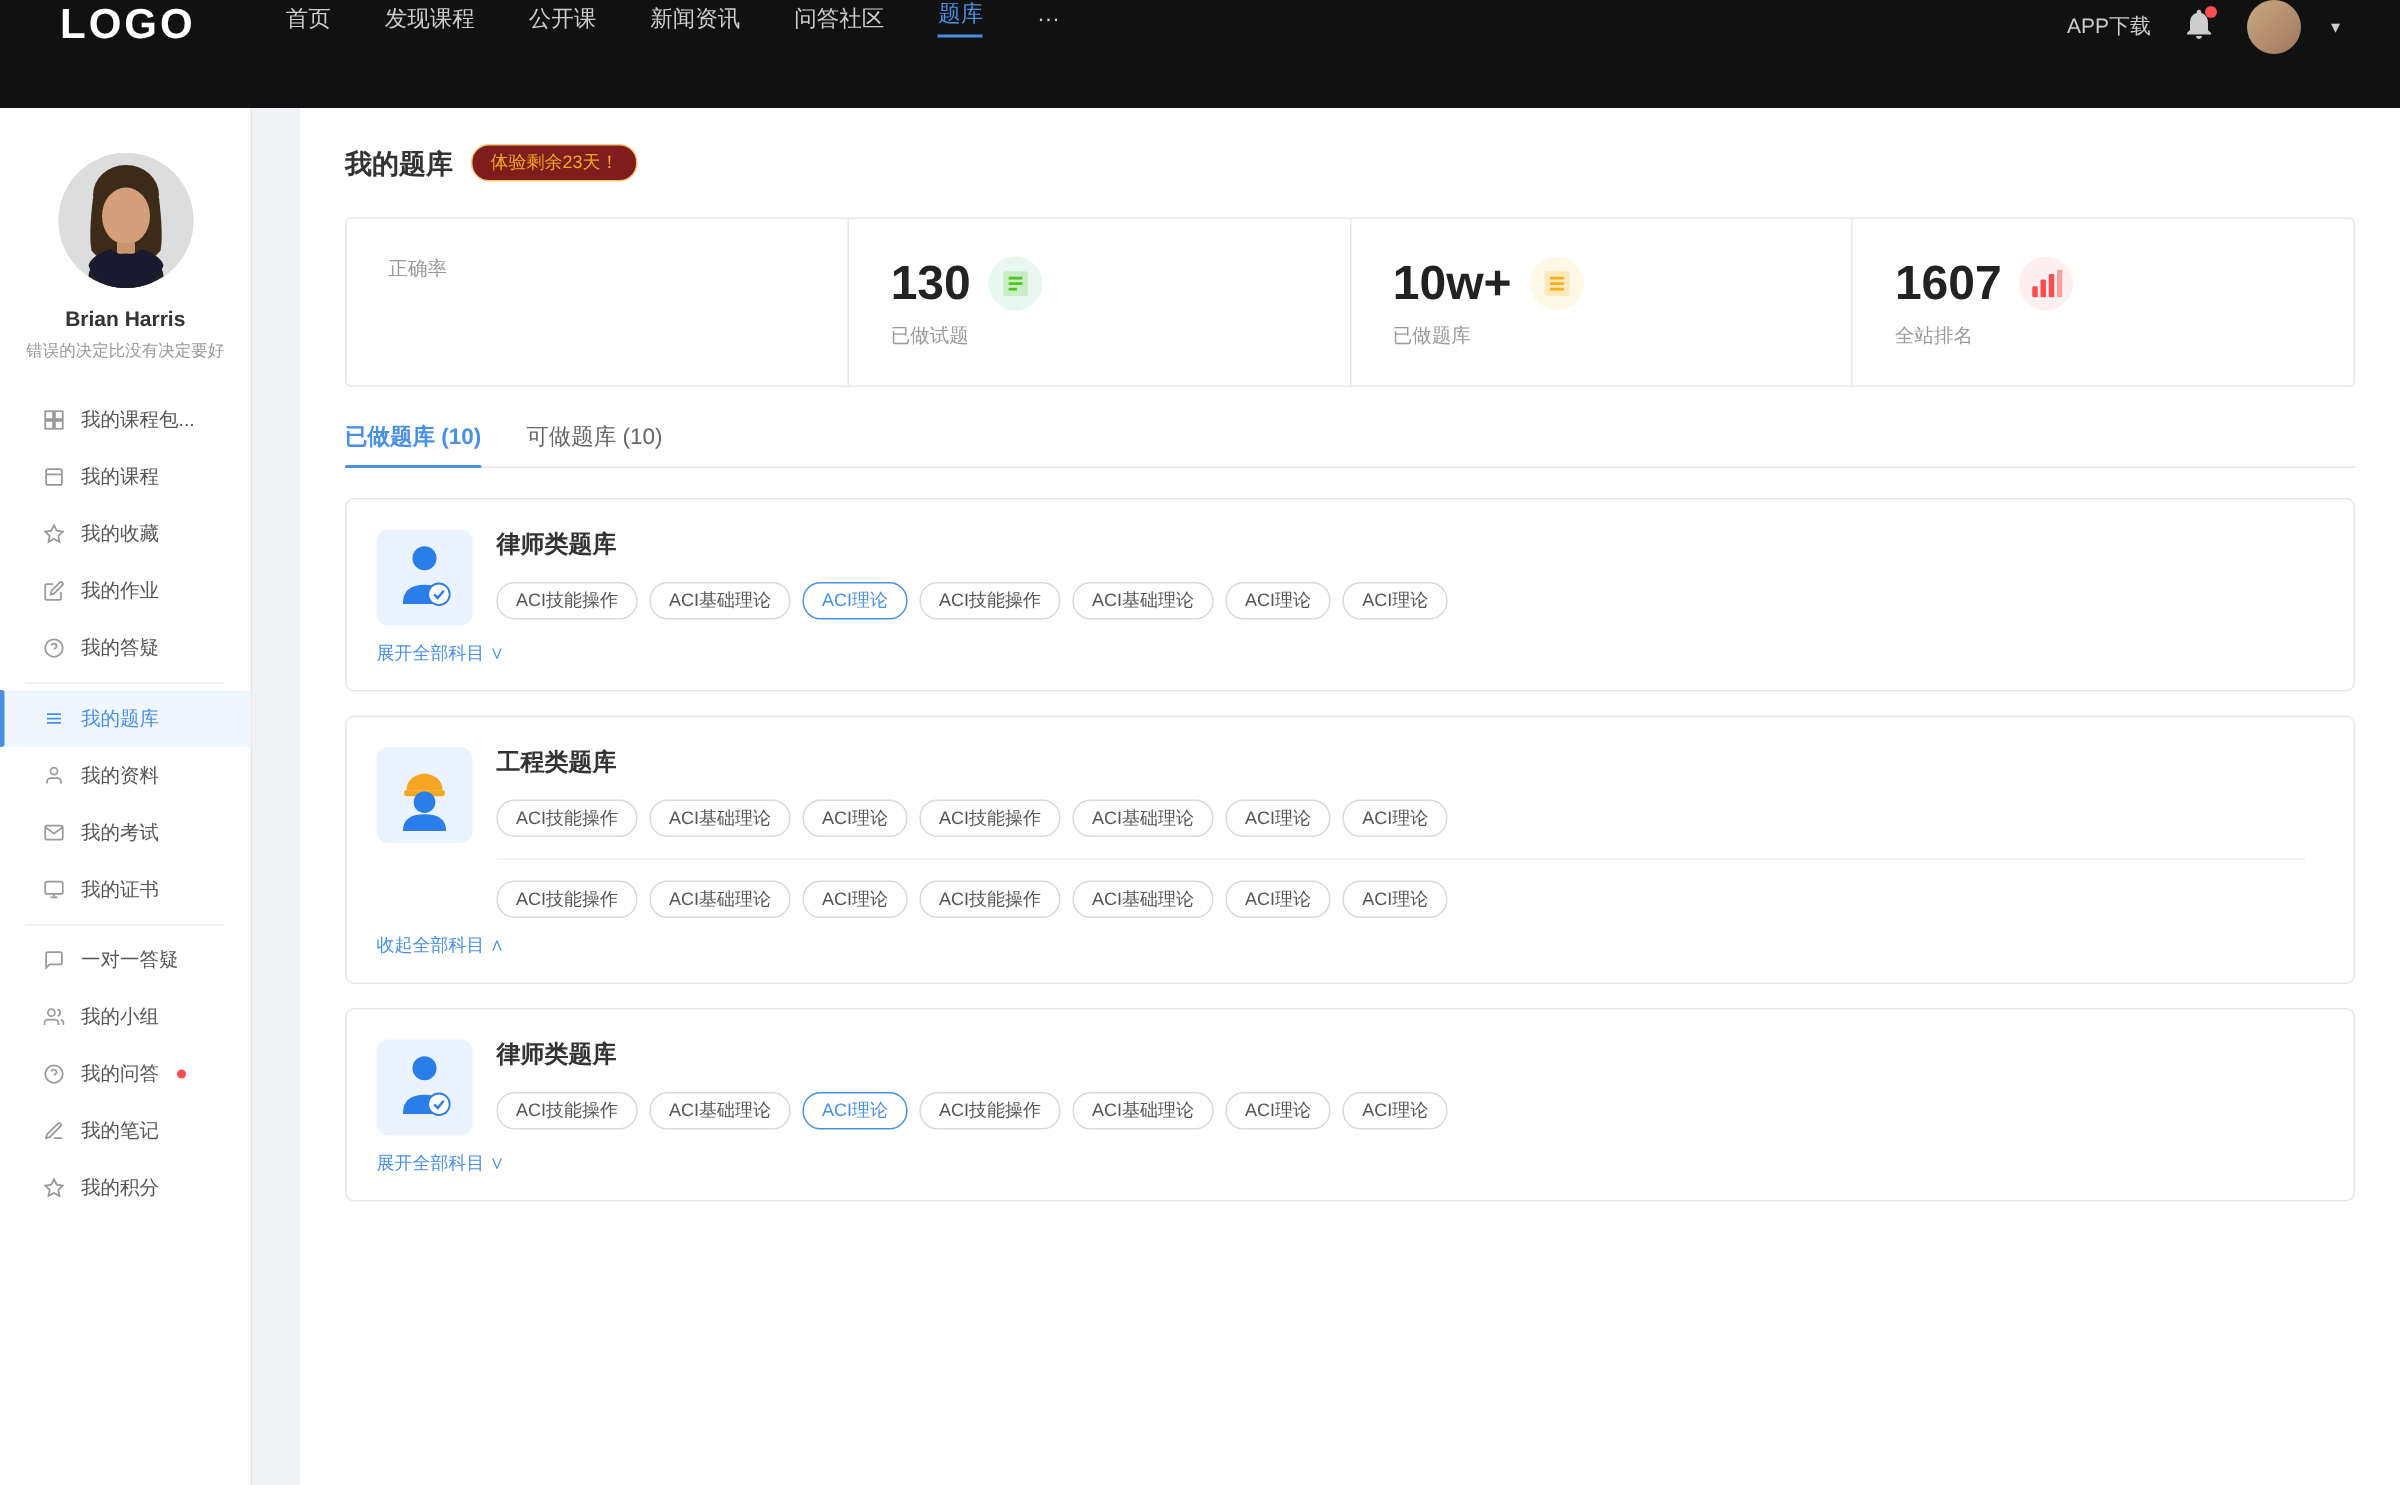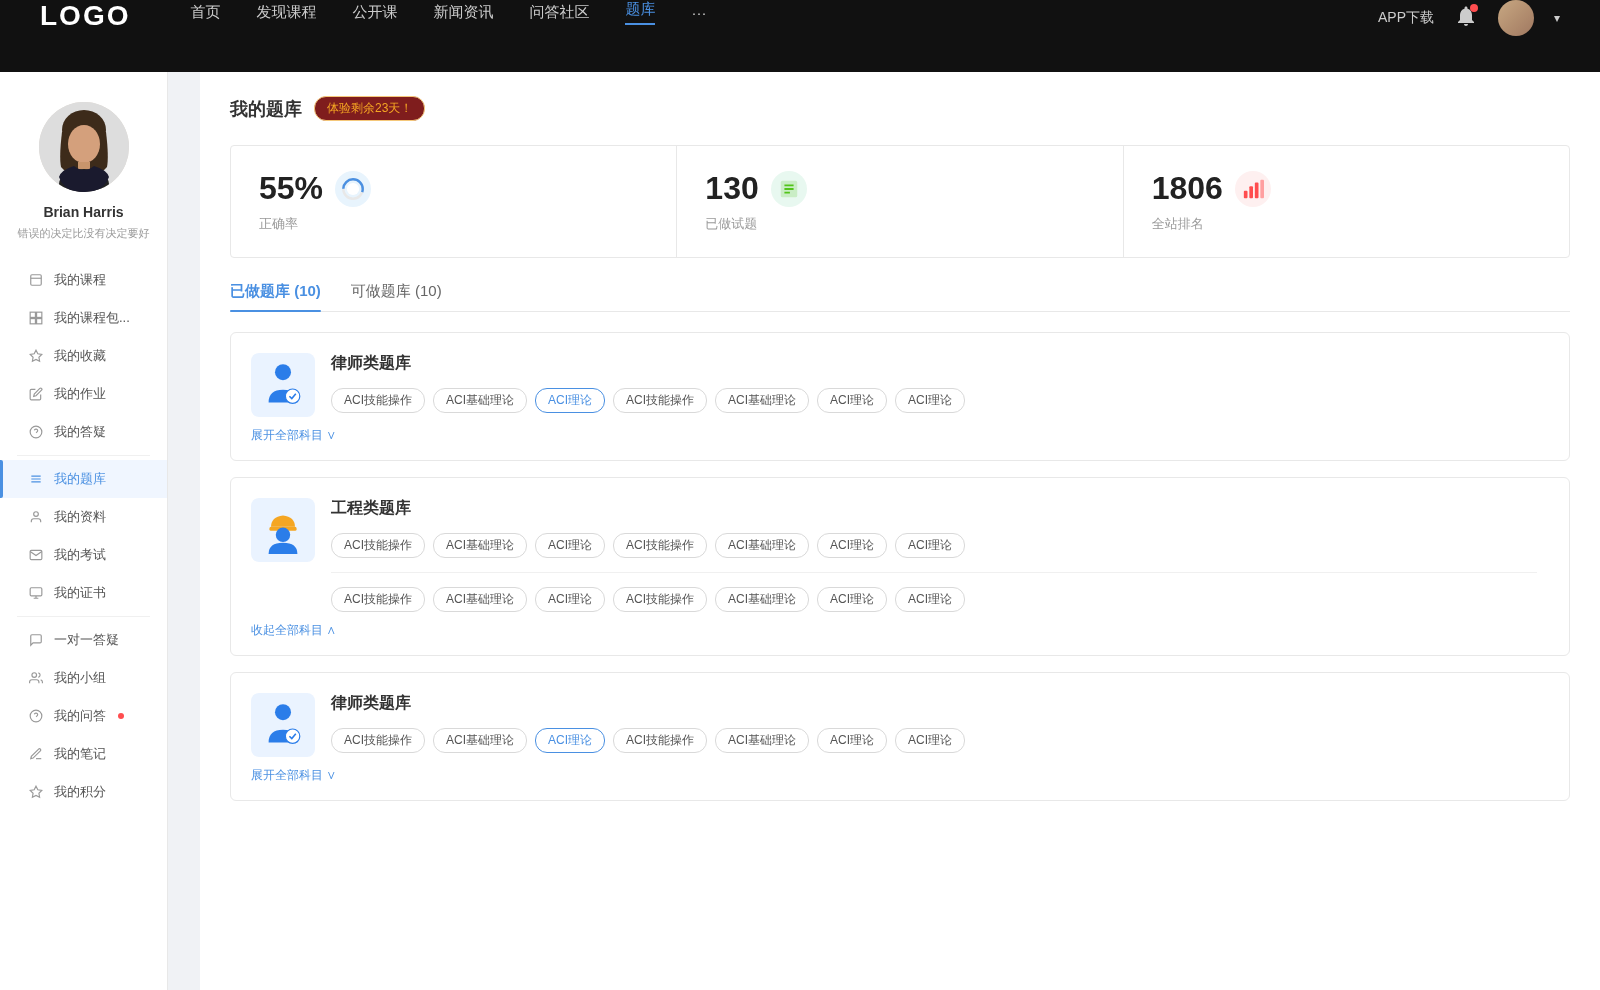--- a/index.html
+++ b/index.html
@@ -386,40 +386,40 @@
         <ellipse cx="45" cy="82" rx="25" ry="15" fill="#222"></ellipse>
 
         <path d="M20 75 Q22 68 35 64 Q45 72 55 64 Q68 68 70 75 Q65 90 45 92 Q25 90 20 75Z" fill="#1a1a2e"></path>
       </svg>
     </div>
     <div class="sidebar-username">Brian Harris</div>
     <div class="sidebar-motto">错误的决定比没有决定要好</div>
 
     <div class="sidebar-item">
       <span class="sidebar-item-icon">
-        <svg width="14" height="14" viewBox="0 0 24 24" fill="currentColor">
-            <rect x="3" y="3" width="18" height="18" rx="2" ry="2" fill="none" stroke="currentColor" stroke-width="2"></rect>
-            <line x1="3" y1="9" x2="21" y2="9" stroke="currentColor" stroke-width="2"></line>
-          </svg>
-      </span>
-      <span>我的课程</span>
-    </div>
-    <div class="sidebar-item">
-      <span class="sidebar-item-icon">
         <svg width="14" height="14" viewBox="0 0 24 24" fill="none" stroke="currentColor" stroke-width="2">
             <rect x="2" y="2" width="9" height="9"></rect>
             <rect x="13" y="2" width="9" height="9"></rect>
             <rect x="2" y="13" width="9" height="9"></rect>
             <rect x="13" y="13" width="9" height="9"></rect>
           </svg>
       </span>
       <span>我的课程包...</span>
     </div>
     <div class="sidebar-item">
       <span class="sidebar-item-icon">
+        <svg width="14" height="14" viewBox="0 0 24 24" fill="currentColor">
+            <rect x="3" y="3" width="18" height="18" rx="2" ry="2" fill="none" stroke="currentColor" stroke-width="2"></rect>
+            <line x1="3" y1="9" x2="21" y2="9" stroke="currentColor" stroke-width="2"></line>
+          </svg>
+      </span>
+      <span>我的课程</span>
+    </div>
+    <div class="sidebar-item">
+      <span class="sidebar-item-icon">
         <svg width="14" height="14" viewBox="0 0 24 24" fill="none" stroke="currentColor" stroke-width="2">
             <polygon points="12 2 15.09 8.26 22 9.27 17 14.14 18.18 21.02 12 17.77 5.82 21.02 7 14.14 2 9.27 8.91 8.26 12 2"></polygon>
           </svg>
       </span>
       <span>我的收藏</span>
     </div>
     <div class="sidebar-item">
       <span class="sidebar-item-icon">
         <svg width="14" height="14" viewBox="0 0 24 24" fill="none" stroke="currentColor" stroke-width="2">
             <path d="M11 4H4a2 2 0 0 0-2 2v14a2 2 0 0 0 2 2h14a2 2 0 0 0 2-2v-7"></path>
@@ -527,52 +527,56 @@
   <main class="main-content">
 
     <div class="page-header">
       <span class="page-title">我的题库</span>
       <span class="trial-badge">体验剩余23天！</span>
     </div>
 
     <div class="stats-row">
 
       <div class="stat-card">
-        <div class="stat-top">
-          <span class="stat-value">55%</span>
-          <div class="stat-icon blue">
-            <svg width="22" height="22" viewBox="0 0 36 36">
-              <circle cx="18" cy="18" r="15.9" fill="none" stroke="#e8e8e8" stroke-width="4"></circle>
-              <circle cx="18" cy="18" r="15.9" fill="none" stroke="#4a90e2" stroke-width="4" stroke-dasharray="55 45" stroke-dashoffset="25" transform="rotate(-90 18 18)"></circle>
-              <circle cx="18" cy="18" r="10" fill="white"></circle>
-            </svg>
-          </div>
-        </div>
         <div class="stat-label">正确率</div>
       </div>
 
       <div class="stat-card">
         <div class="stat-top">
           <span class="stat-value">130</span>
           <div class="stat-icon green">
             <svg width="22" height="22" viewBox="0 0 24 24" fill="none">
               <rect x="3" y="3" width="18" height="18" rx="2" fill="#52c41a" opacity="0.2"></rect>
               <line x1="7" y1="8" x2="17" y2="8" stroke="#52c41a" stroke-width="2"></line>
               <line x1="7" y1="12" x2="17" y2="12" stroke="#52c41a" stroke-width="2"></line>
               <line x1="7" y1="16" x2="13" y2="16" stroke="#52c41a" stroke-width="2"></line>
             </svg>
           </div>
         </div>
         <div class="stat-label">已做试题</div>
       </div>
 
-
       <div class="stat-card">
         <div class="stat-top">
-          <span class="stat-value">1806</span>
+          <span class="stat-value">10w+</span>
+          <div class="stat-icon yellow">
+            <svg width="22" height="22" viewBox="0 0 24 24" fill="none">
+              <rect x="3" y="3" width="18" height="18" rx="2" fill="#faad14" opacity="0.2"></rect>
+              <line x1="7" y1="8" x2="17" y2="8" stroke="#faad14" stroke-width="2"></line>
+              <line x1="7" y1="12" x2="17" y2="12" stroke="#faad14" stroke-width="2"></line>
+              <line x1="7" y1="16" x2="17" y2="16" stroke="#faad14" stroke-width="2"></line>
+            </svg>
+          </div>
+        </div>
+        <div class="stat-label">已做题库</div>
+      </div>
+
+      <div class="stat-card">
+        <div class="stat-top">
+          <span class="stat-value">1607</span>
           <div class="stat-icon red">
             <svg width="22" height="22" viewBox="0 0 24 24" fill="none">
               <rect x="2" y="14" width="4" height="8" fill="#ff4d4f" rx="1"></rect>
               <rect x="8" y="9" width="4" height="13" fill="#ff4d4f" rx="1"></rect>
               <rect x="14" y="5" width="4" height="17" fill="#ff4d4f" rx="1"></rect>
               <rect x="20" y="2" width="4" height="20" fill="#ff9fa0" rx="1"></rect>
             </svg>
           </div>
         </div>
         <div class="stat-label">全站排名</div>

